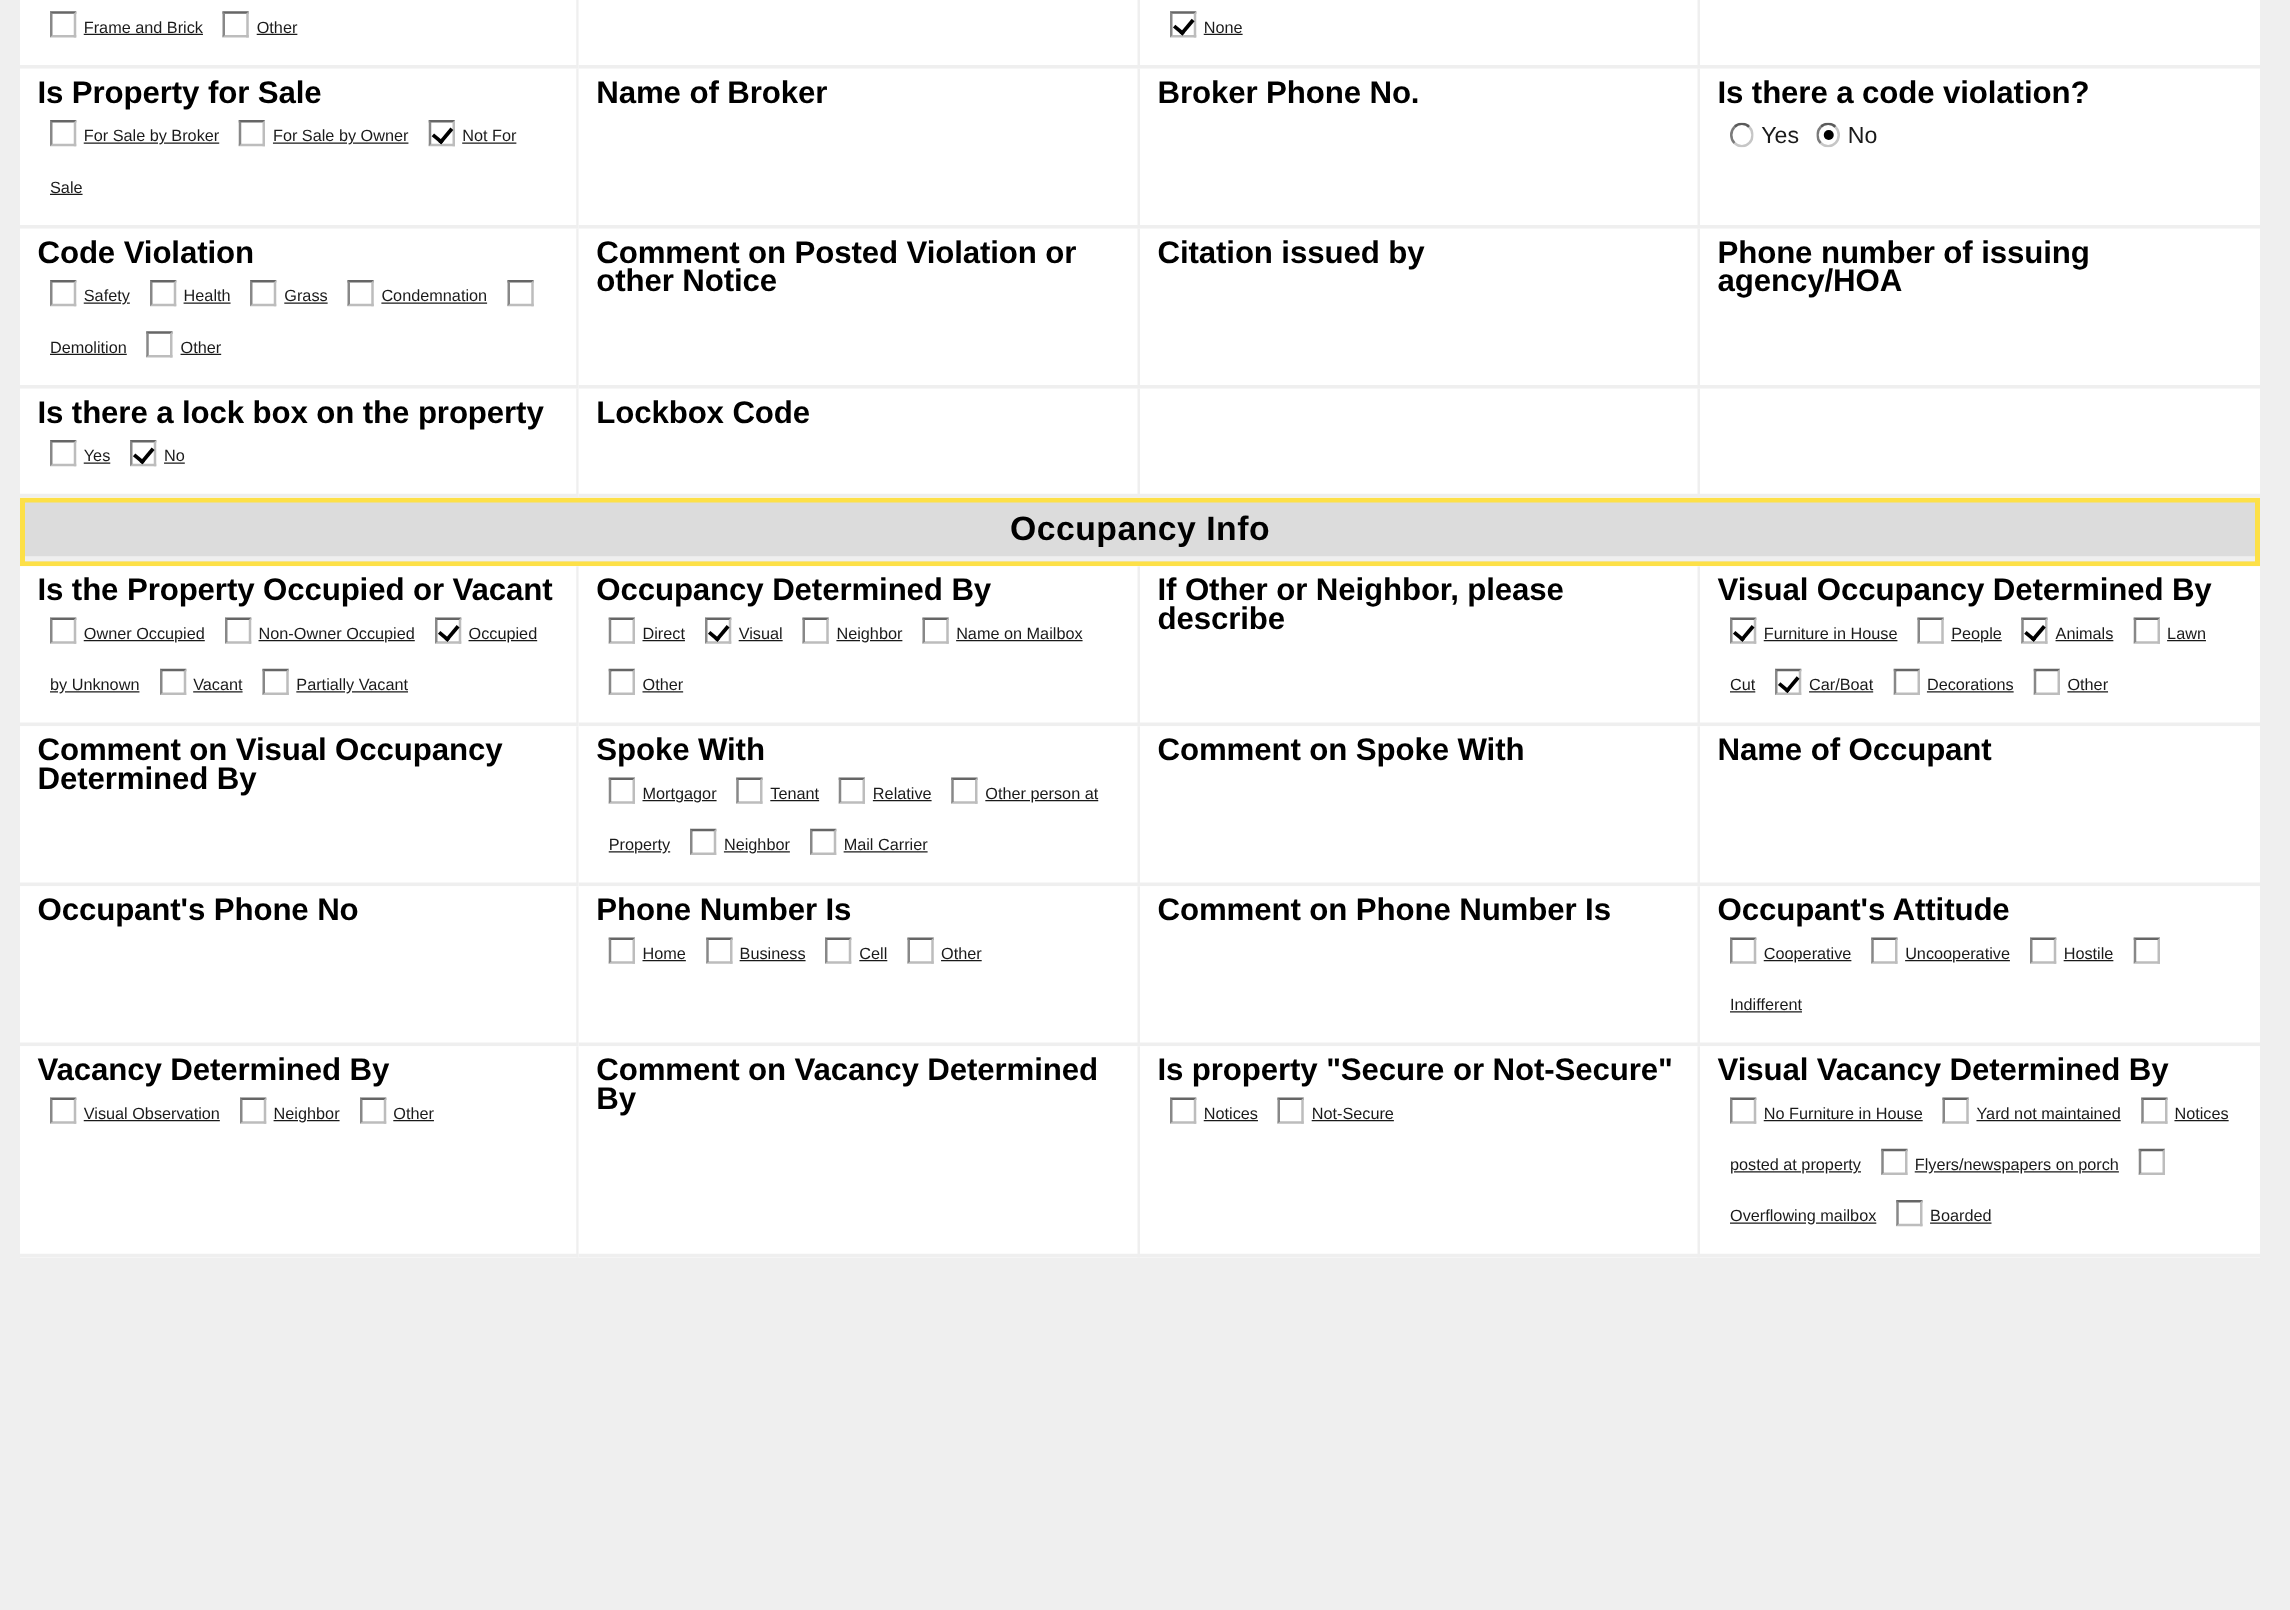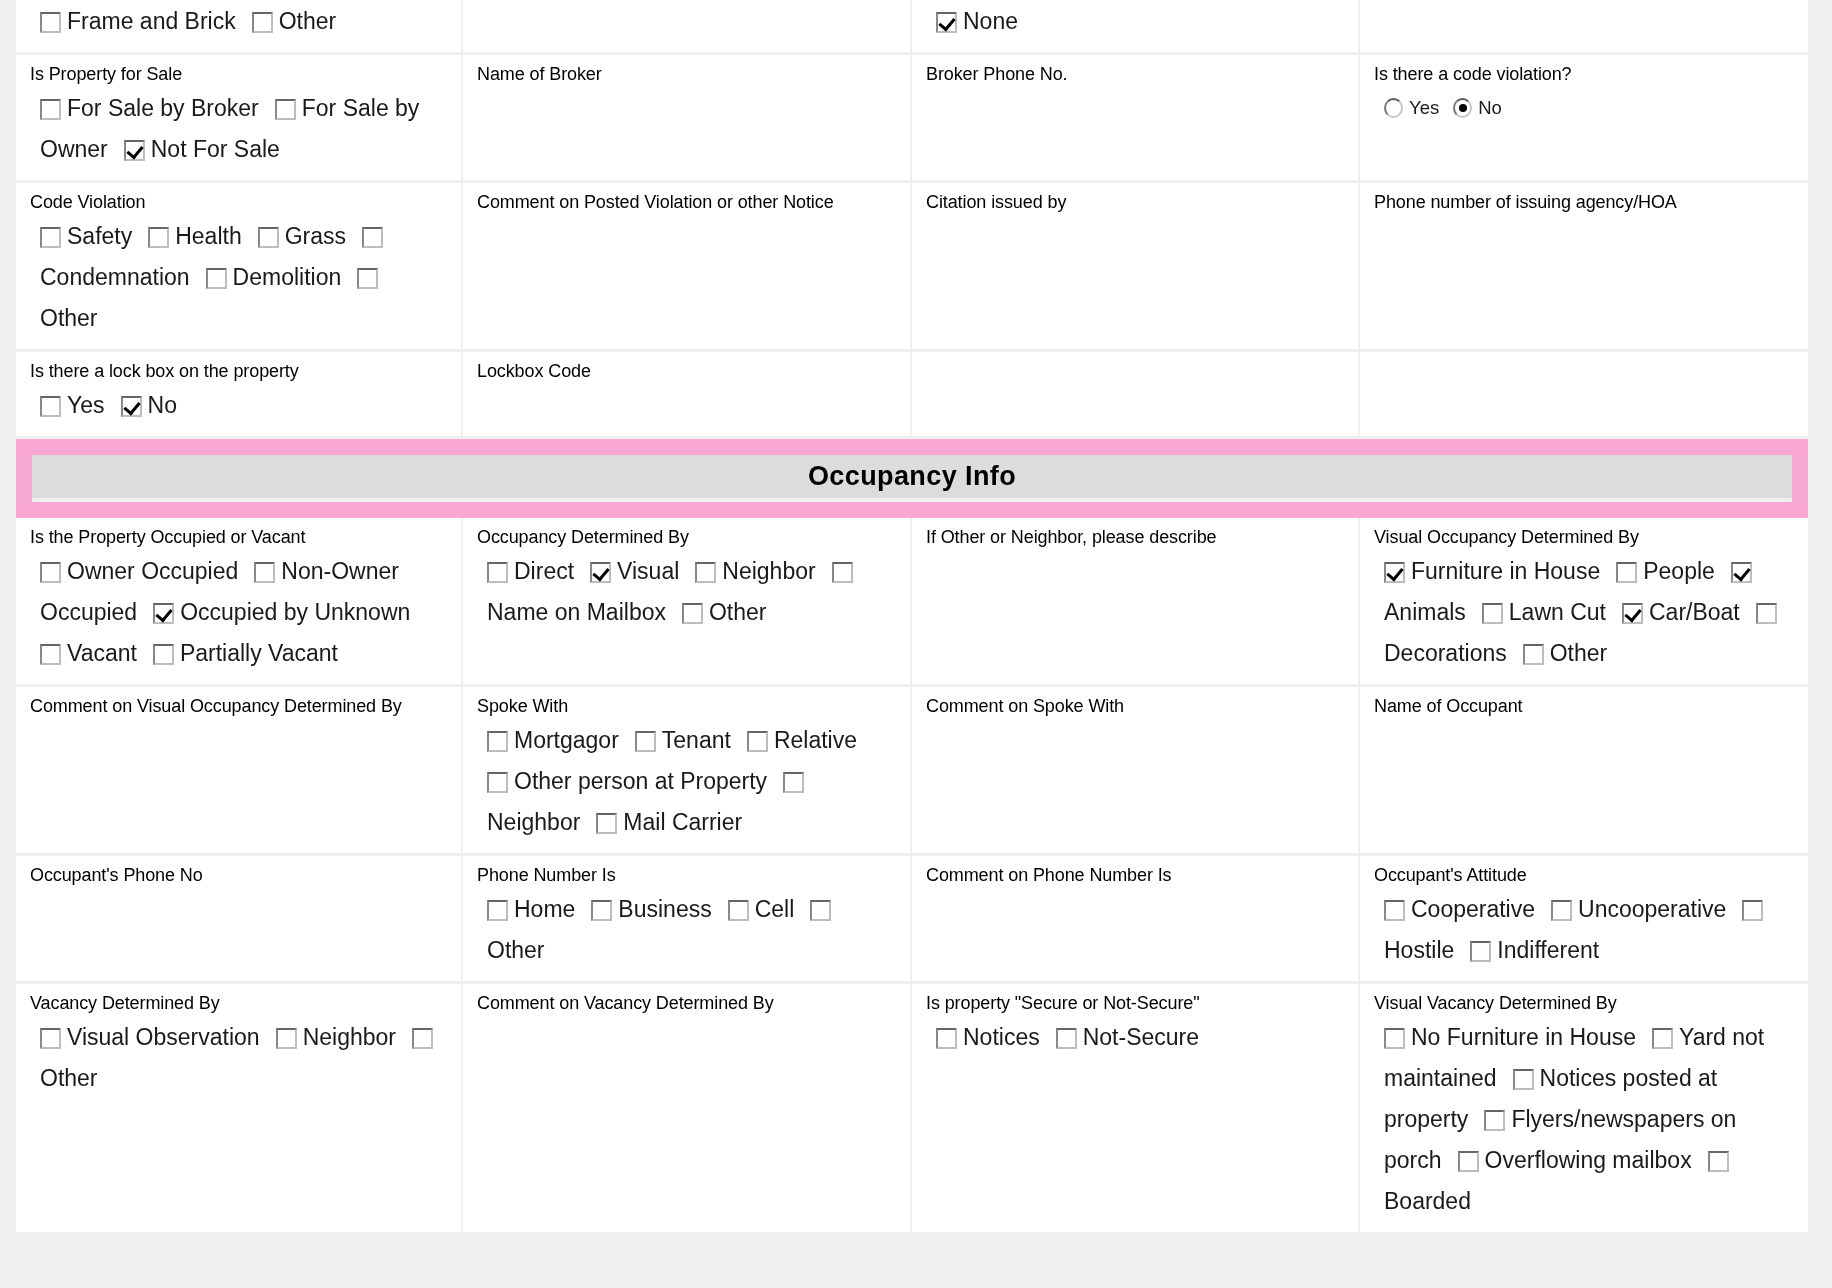--- a/index.html
+++ b/index.html
@@ -37,41 +37,42 @@
     vertical-align: top;
     padding: 8px 14px 10px 14px;
     background: #ffffff;
     border-right: 2px solid #efefef;
     border-bottom: 3px solid #efefef;
     position: relative;
   }
   td.cell:last-child { border-right: none; margin-left: 36px; }
 
   .lbl {
-    font-weight: normal;
-    font-size: 18px;
+    font-weight: bold;
+    font-size: 25px;
     line-height: 23px;
     color: #000;
     display: block;
     margin-bottom: 2px;
     letter-spacing: -0.1px;
   }
 
   .opts {
     font-size: 0;
     line-height: 0;
     padding-left: 10px;
   }
   .opt {
     display: inline;
-    font-size: 23px;
+    font-size: 13px;
     line-height: 41px;
     color: #1a1a1a;
     white-space: normal;
     vertical-align: middle;
+    text-decoration: underline;
   }
   .opt .bx {
     display: inline-block;
     width: 21px;
     height: 21px;
     border: 2px solid #bdbdbd;
     border-top-color: #666666;
     border-left-color: #888888;
     background: #ffffff;
     vertical-align: -4px;
@@ -118,23 +119,23 @@
     position: absolute;
     left: 3.5px;
     top: 3.5px;
     width: 8px;
     height: 8px;
     border-radius: 50%;
     background: #000;
   }
 
   tr.section-row td {
-    padding: 16px;
+    padding: 4px;
     border: none;
-    background: #f9a8d4;
+    background: #fde047;
   }
   .section-bar {
     background: #dcdcdc;
     text-align: center;
     font-weight: bold;
     font-size: 27px;
     line-height: 38px;
     color: #000;
     letter-spacing: 0.4px;
     padding: 2px 0 3px 0;

